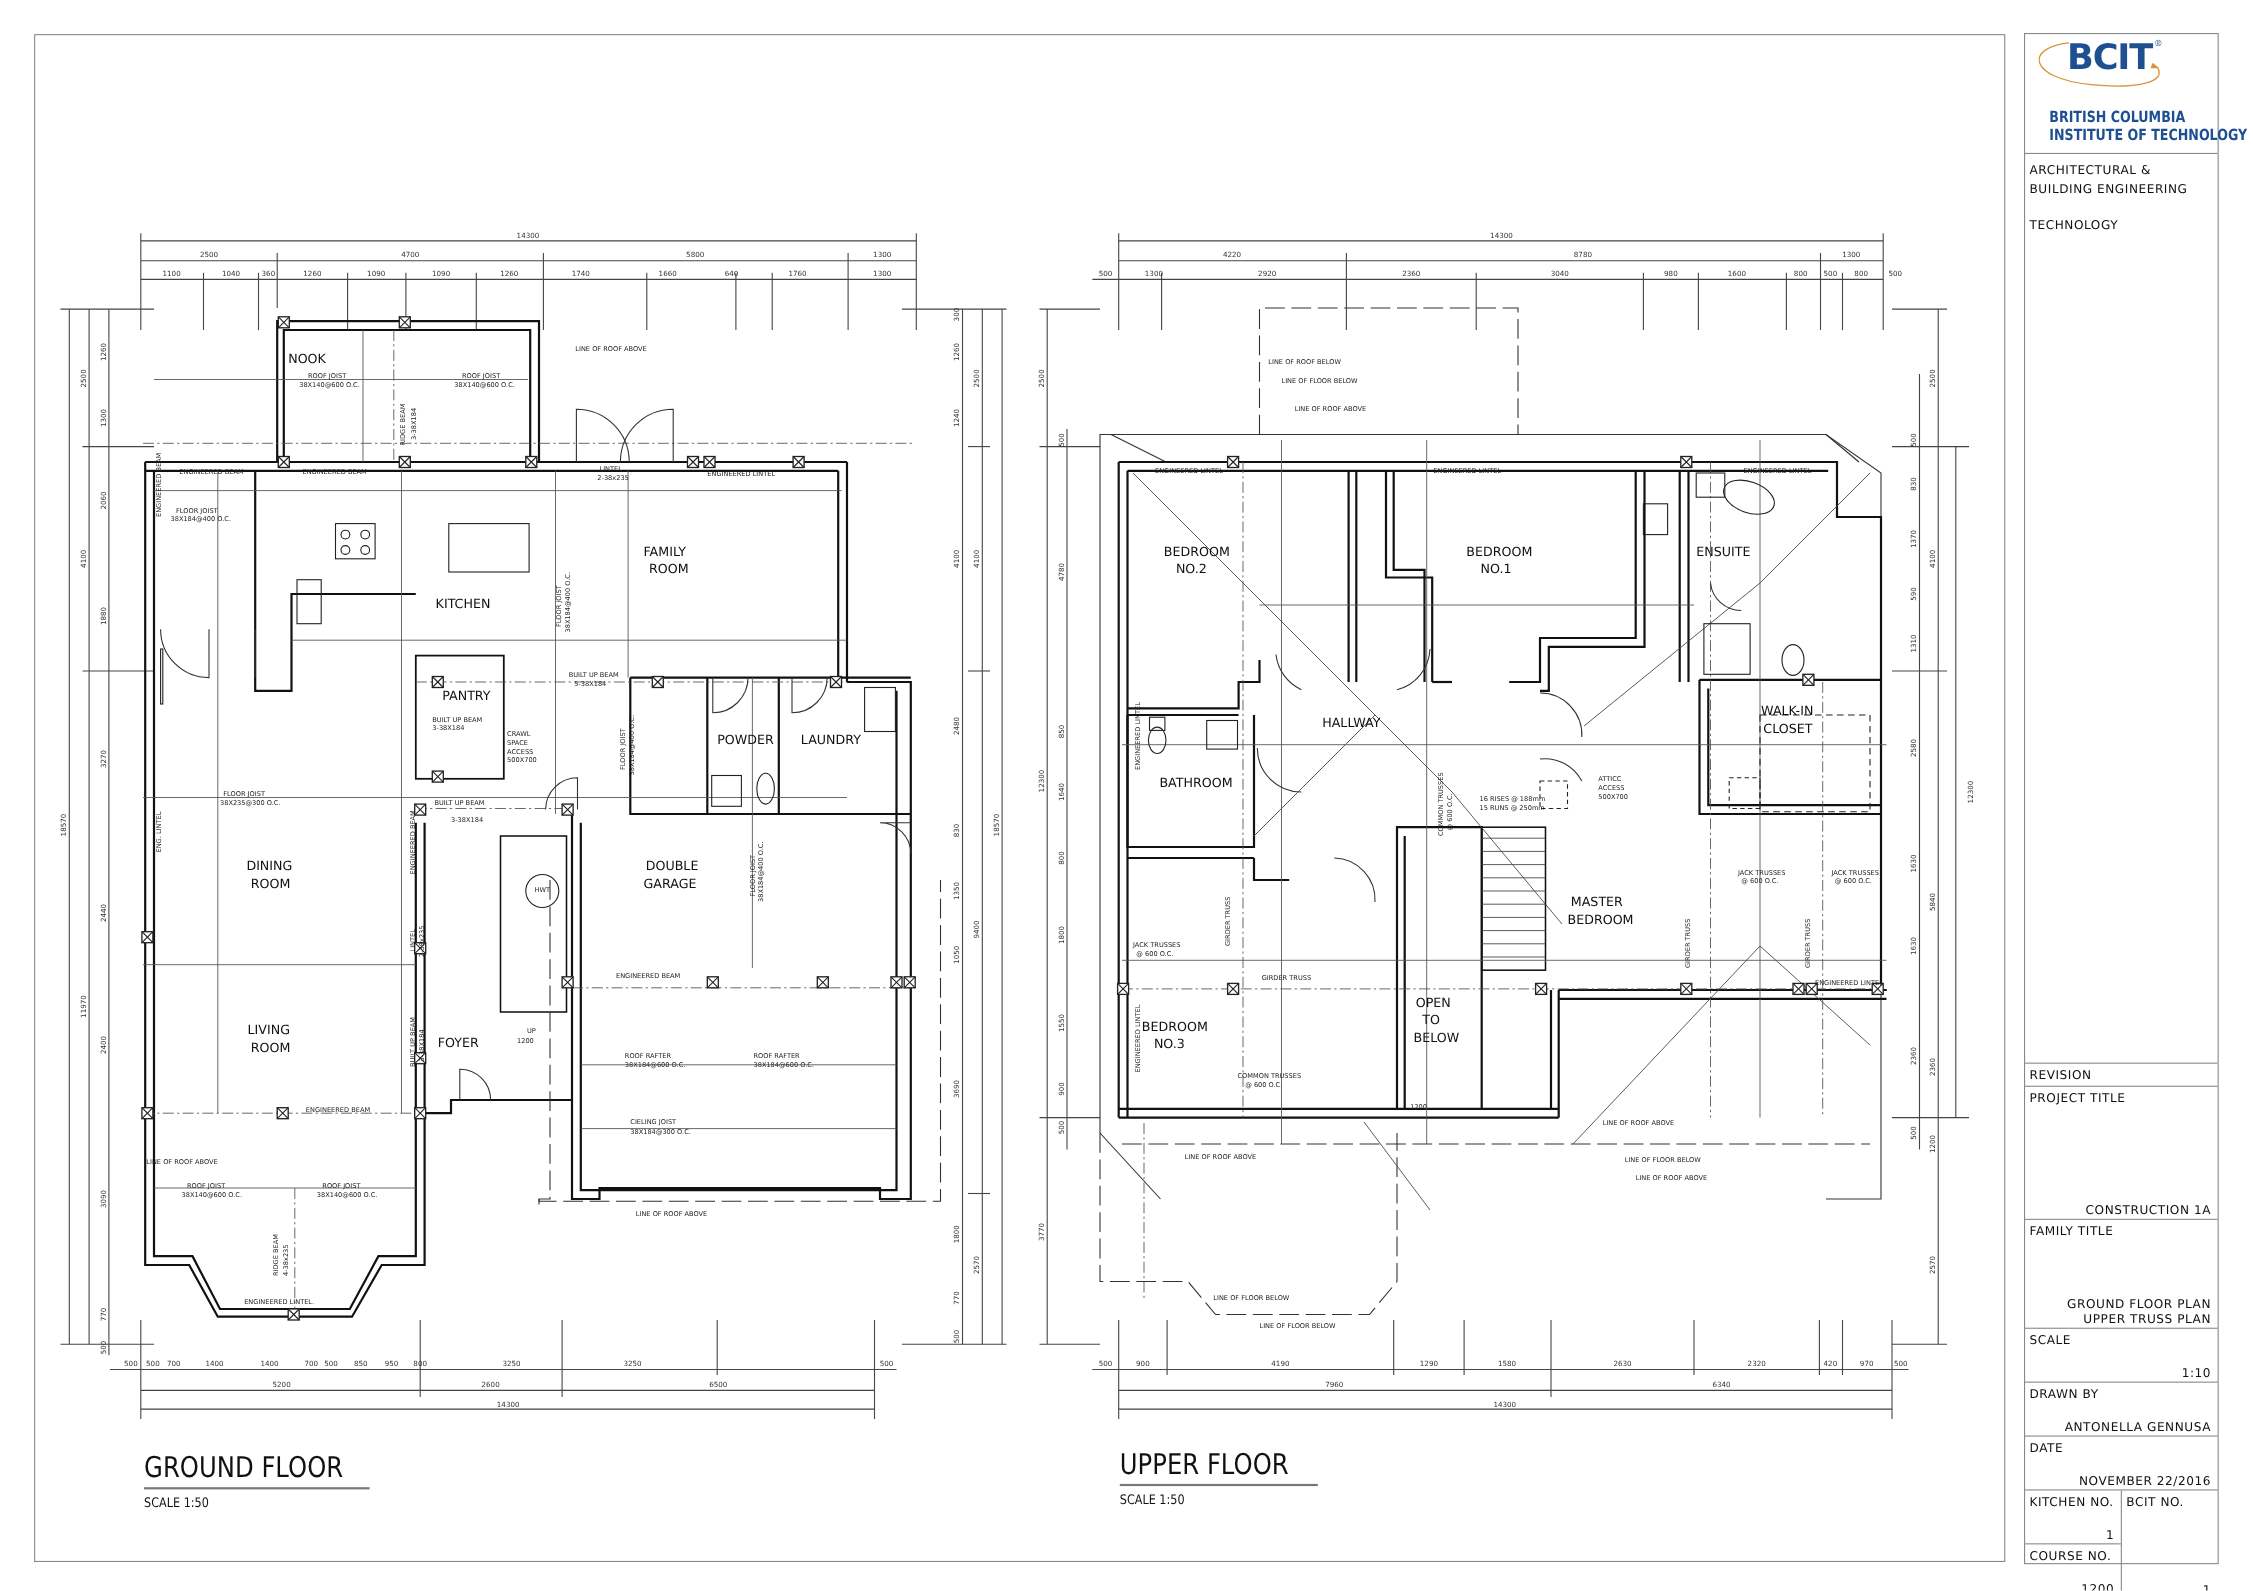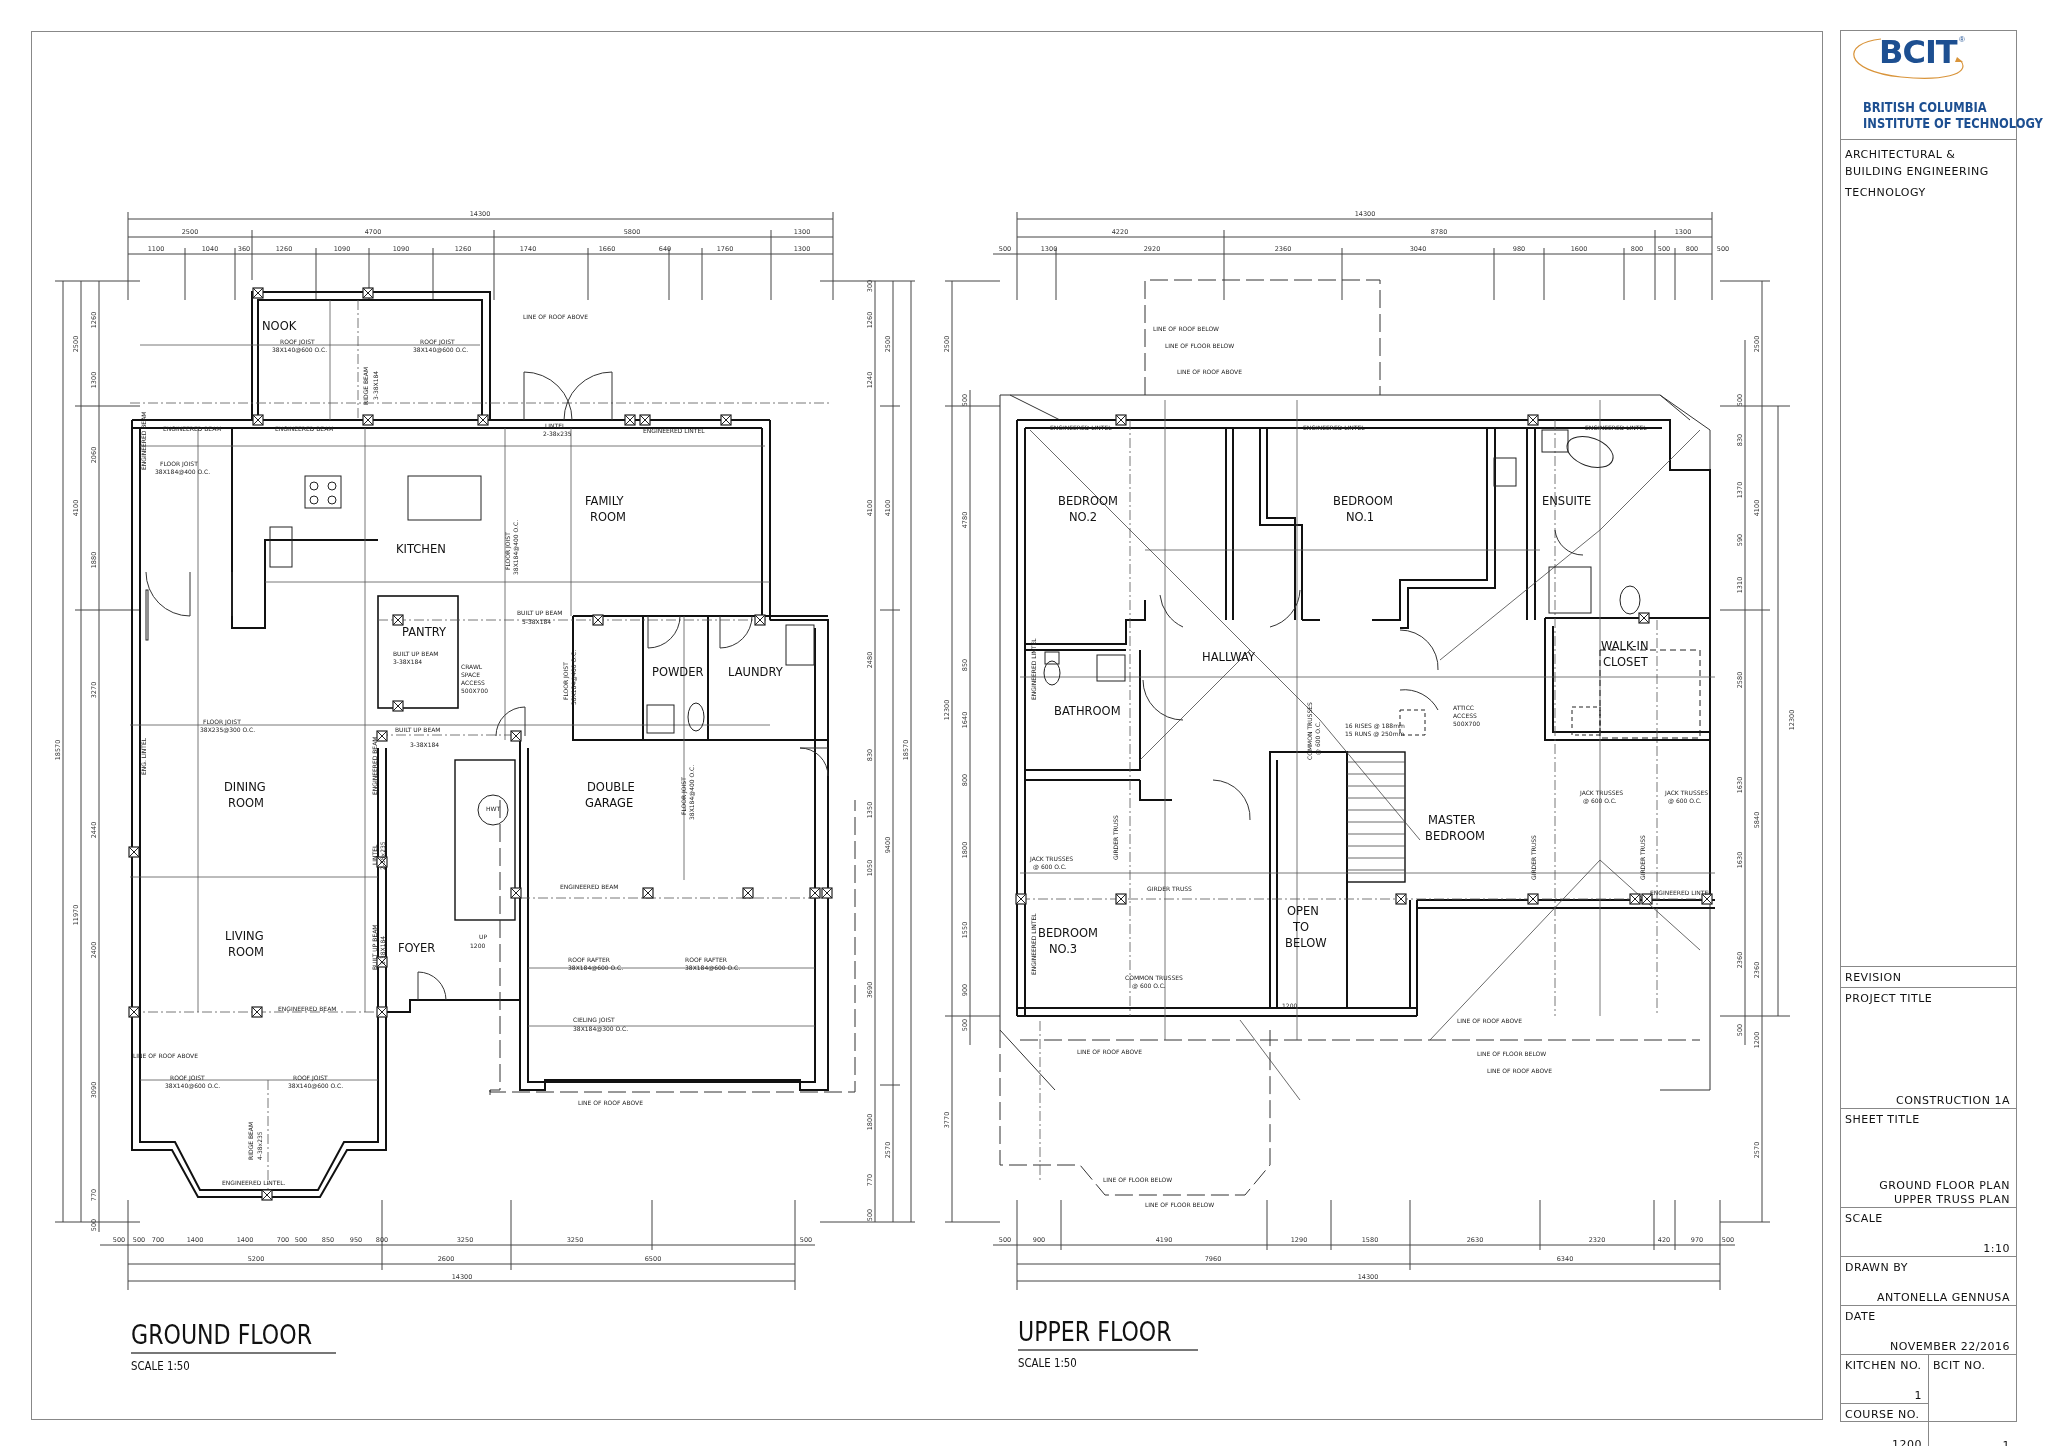--- a/index.html
+++ b/index.html
@@ -673,32 +673,32 @@
     </svg>
     <span class="bcit">BCIT</span>
     <span class="reg">®</span>
     <div class="inst1">BRITISH COLUMBIA</div>
     <div class="inst2">INSTITUTE OF TECHNOLOGY</div>
   </div>
 
   <div class="tb-dept">
     <div>ARCHITECTURAL &amp;</div>
     <div>BUILDING ENGINEERING</div>
-    <div style="margin-top:4px">TECHNOLOGY</div>
+    <div style="margin-top:16px">TECHNOLOGY</div>
   </div>
 
   <div class="tb-cell" style="height:20px">
     <span class="lbl">REVISION</span>
   </div>
   <div class="tb-cell" style="height:120px">
     <span class="lbl">PROJECT TITLE</span>
     <span class="val">CONSTRUCTION 1A</span>
   </div>
   <div class="tb-cell" style="height:98px">
-    <span class="lbl">SHEET TITLE</span>
+    <span class="lbl">FAMILY TITLE</span>
     <span class="val">
       <div>GROUND FLOOR PLAN</div>
       <div>UPPER TRUSS PLAN</div>
     </span>
   </div>
   <div class="tb-cell" style="height:48px">
     <span class="lbl">SCALE</span>
     <span class="val">1:10</span>
   </div>
   <div class="tb-cell" style="height:48px">

